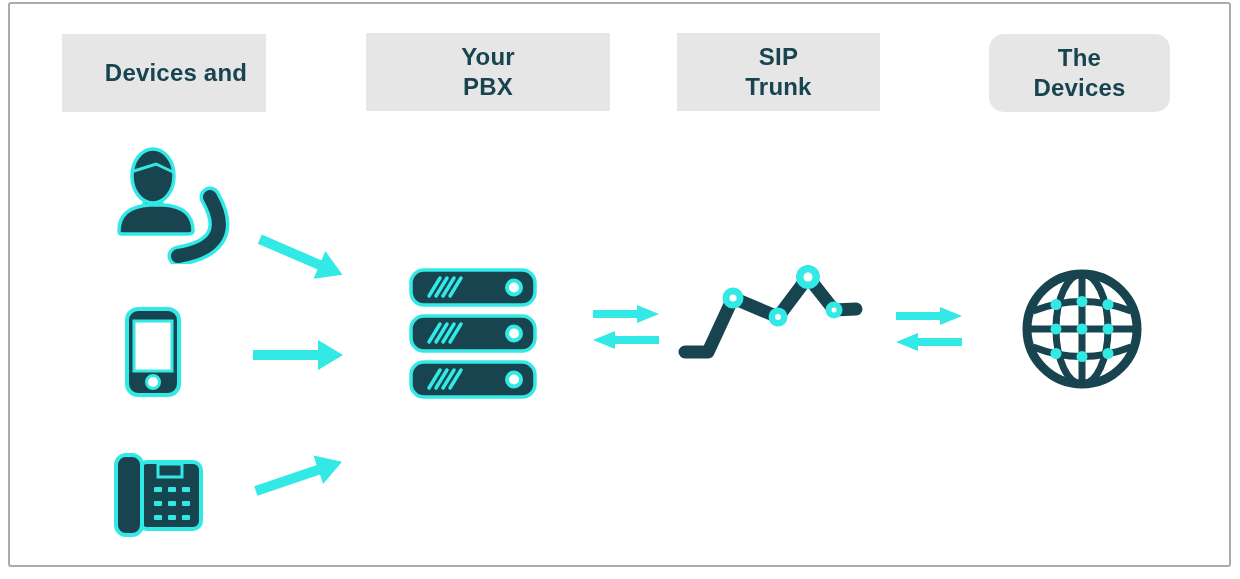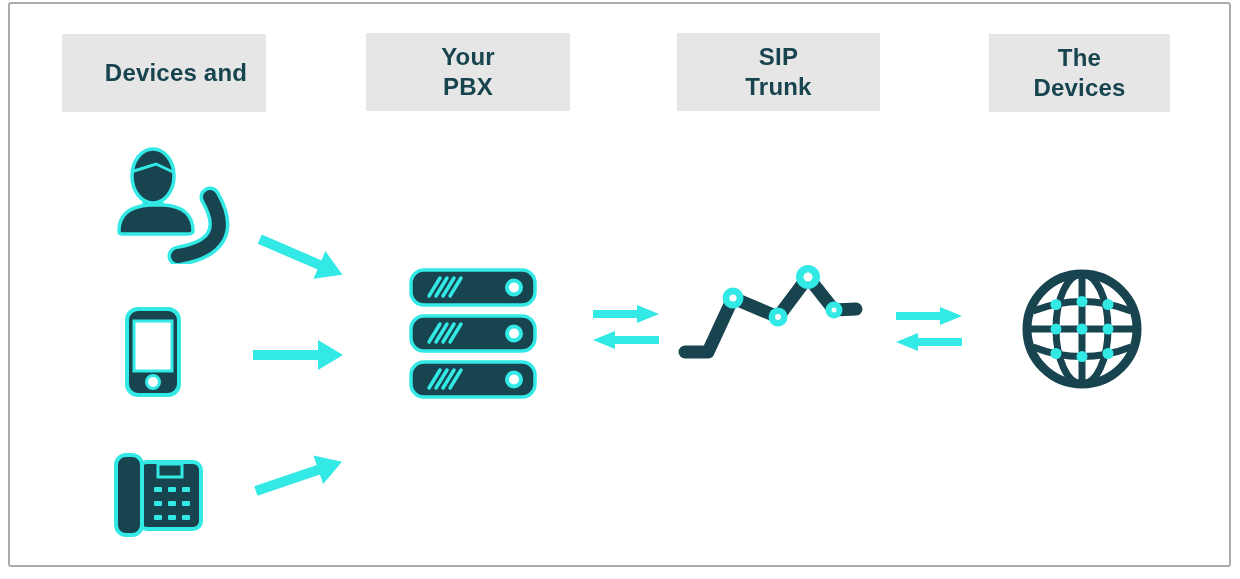--- a/index.html
+++ b/index.html
@@ -33,23 +33,23 @@
     flex-direction:column;
     align-items:center;
     justify-content:center;
     font-size:24px;
     font-weight:700;
     line-height:30px;
     letter-spacing:.2px;
     text-align:center;
   }
   .hb-1{left:62px;top:34px;width:204px;padding-left:24px;}
-  .hb-2{left:366px;top:33px;width:204px;}
+  .hb-2{left:366px;top:33px;width:244px;}
   .hb-3{left:670px;top:33px;width:203px;margin-left:7px;}
-  .hb-4{left:989px;top:34px;width:181px;}
+  .hb-4{left:989px;top:34px;width:181px;border-radius:15px;}
   .abs{position:absolute;}
   
   .fd{fill:var(--dark);}
   .fa{fill:var(--accent);}
   .fw{fill:var(--white);}
   .fn{fill:none;}
   .sa{stroke:var(--accent);}
   .sd{stroke:var(--dark);}
   .rot{transform-origin:0 50%;}
 </style>

